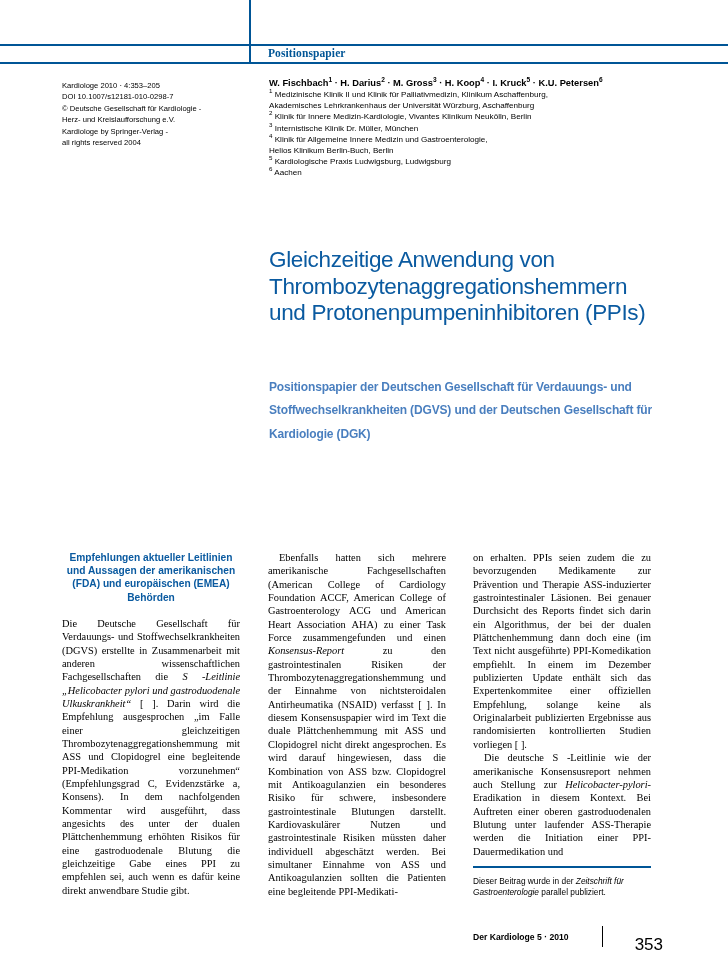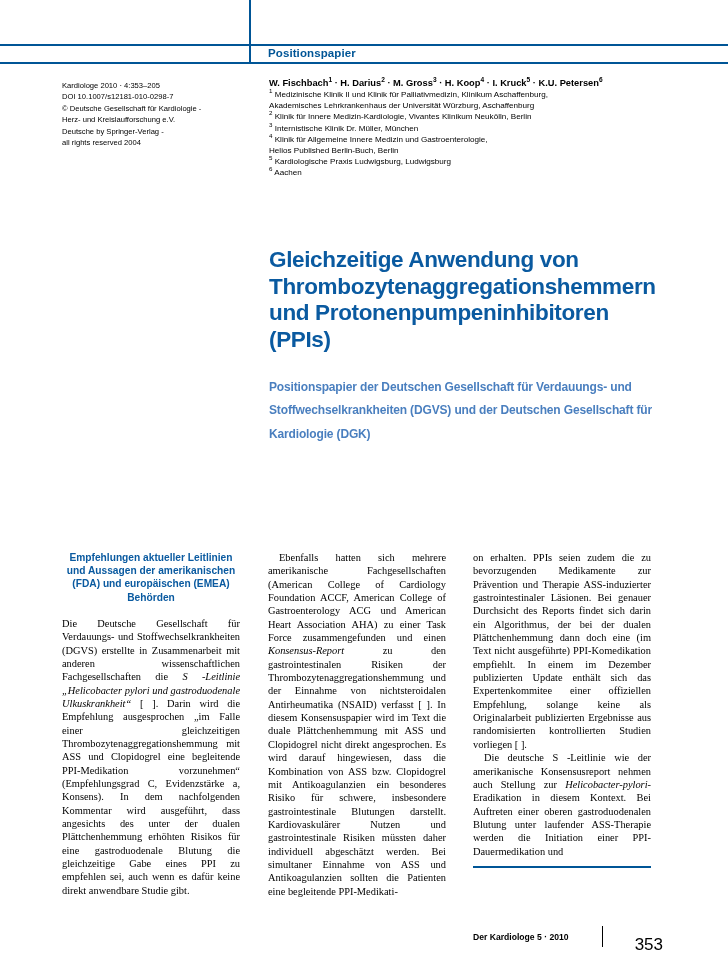--- a/index.html
+++ b/index.html
@@ -33,21 +33,21 @@
     position: absolute;
     left: 249px; top: 0;
     width: 2px; height: 64px;
     background: #005596;
   }
   #running-head {
     position: absolute;
     left: 268px; top: 44px;
     height: 33px;
     line-height: 19px;
-    font-family: Liberation Sans, sans-serif;
+    font-family: Liberation Serif, serif;
     font-weight: bold;
     font-size: 11.5px;
     letter-spacing: 0.1px;
     color: #005596;
     white-space: nowrap;
   }
 
   
   #journal-meta {
     position: absolute;
@@ -81,21 +81,21 @@
     white-space: nowrap;
   }
   .affiliation sup { font-size: 6.2px; vertical-align: super; line-height: 0; }
 
   
   #article-title {
     position: absolute;
     left: 269px; top: 232px;
     width: 400px;
     font-family: "Liberation Sans", sans-serif;
-    font-weight: bold;
+    font-weight: normal;
     font-size: 22.5px;
     line-height: 26.5px;
     letter-spacing: -0.35px;
     color: #0A5AA0;
   }
   #article-subtitle {
     position: absolute;
     left: 269px; top: 366px;
     width: 400px;
     font-family: "Liberation Sans", sans-serif;
@@ -187,32 +187,32 @@
 <div id="rule-top"></div>
 <div id="rule-bottom"></div>
 <div id="rule-vertical"></div>
 <div id="running-head">Positionspapier</div>
 
 <div id="journal-meta">
   <div>Kardiologe 2010 · 4:353–205</div>
   <div>DOI 10.1007/s12181-010-0298-7</div>
   <div>© Deutsche Gesellschaft für Kardiologie -</div>
   <div>Herz- und Kreislaufforschung e.V.</div>
-  <div>Deutsche by Springer-Verlag -</div>
+  <div>Kardiologe by Springer-Verlag -</div>
   <div>all rights reserved 2004</div>
 </div>
 
 <div id="author-block">
   <div id="author-line">W. Fischbach<sup>1</sup> · H. Darius<sup>2</sup> · M. Gross<sup>3</sup> · H. Koop<sup>4</sup> · I. Kruck<sup>5</sup> · K.U. Petersen<sup>6</sup></div>
   <div class="affiliation"><sup>1</sup> Medizinische Klinik II und Klinik für Palliativmedizin, Klinikum Aschaffenburg,</div>
   <div class="affiliation">Akademisches Lehrkrankenhaus der Universität Würzburg, Aschaffenburg</div>
   <div class="affiliation"><sup>2</sup> Klinik für Innere Medizin-Kardiologie, Vivantes Klinikum Neukölln, Berlin</div>
   <div class="affiliation"><sup>3</sup> Internistische Klinik Dr. Müller, München</div>
   <div class="affiliation"><sup>4</sup> Klinik für Allgemeine Innere Medizin und Gastroenterologie,</div>
-  <div class="affiliation">Helios Published Berlin-Buch, Berlin</div>
+  <div class="affiliation">Helios Klinikum Berlin-Buch, Berlin</div>
   <div class="affiliation"><sup>5</sup> Kardiologische Praxis Ludwigsburg, Ludwigsburg</div>
   <div class="affiliation"><sup>6</sup> Aachen</div>
 </div>
 
 <h1 id="article-title">Gleichzeitige Anwendung von Thrombozytenaggregations­hemmern und Protonen­pumpeninhibitoren (PPIs)</h1>
 <h2 id="article-subtitle">Positionspapier der Deutschen Gesellschaft für Verdauungs- und Stoffwechsel­krankheiten (DGVS) und der Deutschen Gesellschaft für Kardiologie (DGK)</h2>
 
 <div class="column" id="column-left">
   <div class="section-heading">Empfehlungen aktueller Leitlinien und Aussagen der amerikanischen (FDA) und europäischen (EMEA) Behörden</div>
   <p class="body-par">Die Deutsche Gesellschaft für Verdauungs- und Stoffwechselkrankheiten (DGVS) erstellte in Zusammenarbeit mit anderen wissenschaftlichen Fachgesellschaften die <i>S -Leitlinie „Helicobacter pylori und gastroduodenale Ulkuskrankheit“</i> [ ]. Darin wird die Empfehlung ausgesprochen „im Falle einer gleichzeitigen Thrombozytenaggregationshemmung mit ASS und Clopidogrel eine begleitende PPI-Medikation vorzunehmen“ (Empfehlungsgrad C, Evidenzstärke a, Konsens). In dem nachfolgenden Kommentar wird ausgeführt, dass angesichts des unter der dualen Plättchenhemmung erhöhten Risikos für eine gastroduodenale Blutung die gleichzeitige Gabe eines PPI zu empfehlen sei, auch wenn es dafür keine direkt anwendbare Studie gibt.</p>
@@ -222,19 +222,20 @@
   <p class="body-par" style="text-indent:11px">Ebenfalls hatten sich mehrere amerikanische Fachgesellschaften (American College of Cardiology Foundation ACCF, American College of Gastroenterology ACG und American Heart Association AHA) zu einer Task Force zusammengefunden und einen <i>Konsensus-Report</i> zu den gastrointestinalen Risiken der Thrombozytenaggregationshemmung und der Einnahme von nichtsteroidalen Antirheumatika (NSAID) verfasst [ ]. In diesem Konsensuspapier wird im Text die duale Plättchenhemmung mit ASS und Clopidogrel nicht direkt angesprochen. Es wird darauf hingewiesen, dass die Kombination von ASS bzw. Clopidogrel mit Antikoagulanzien ein besonderes Risiko für schwere, insbesondere gastrointestinale Blutungen darstellt. Kardiovaskulärer Nutzen und gastrointestinale Risiken müssten daher individuell abgeschätzt werden. Bei simultaner Einnahme von ASS und Antikoagulanzien sollten die Patienten eine begleitende PPI-Medikati-</p>
 </div>
 
 <div class="column" id="column-right">
   <p class="body-par">on erhalten. PPIs seien zudem die zu bevorzugenden Medikamente zur Prävention und Therapie ASS-induzierter gastrointestinaler Läsionen. Bei genauer Durchsicht des Reports findet sich darin ein Algorithmus, der bei der dualen Plättchenhemmung dann doch eine (im Text nicht ausgeführte) PPI-Komedikation empfiehlt. In einem im Dezember publizierten Update enthält sich das Expertenkommitee einer offiziellen Empfehlung, solange keine als Originalarbeit publizierten Ergebnisse aus randomisierten kontrollierten Studien vorliegen [ ].</p>
   <p class="body-par">Die deutsche S -Leitlinie wie der amerikanische Konsensusreport nehmen auch Stellung zur <i>Helicobacter-pylori</i>-Eradikation in diesem Kontext. Bei Auftreten einer oberen gastroduodenalen Blutung unter laufender ASS-Therapie werden die Initiation einer PPI-Dauermedikation und</p>
 </div>
 
 <div id="footnote">
   <div id="footnote-rule"></div>
+  <div id="footnote-text">Dieser Beitrag wurde in der <i>Zeitschrift für Gastroenterologie</i> parallel publiziert.</div>
 </div>
 
 <div id="footer">
   <span id="footer-journal">Der Kardiologe 5 · 2010</span>
   <span id="footer-divider"></span>
   <span id="footer-pagenum">353</span>
 </div>
 
 </body></html>

